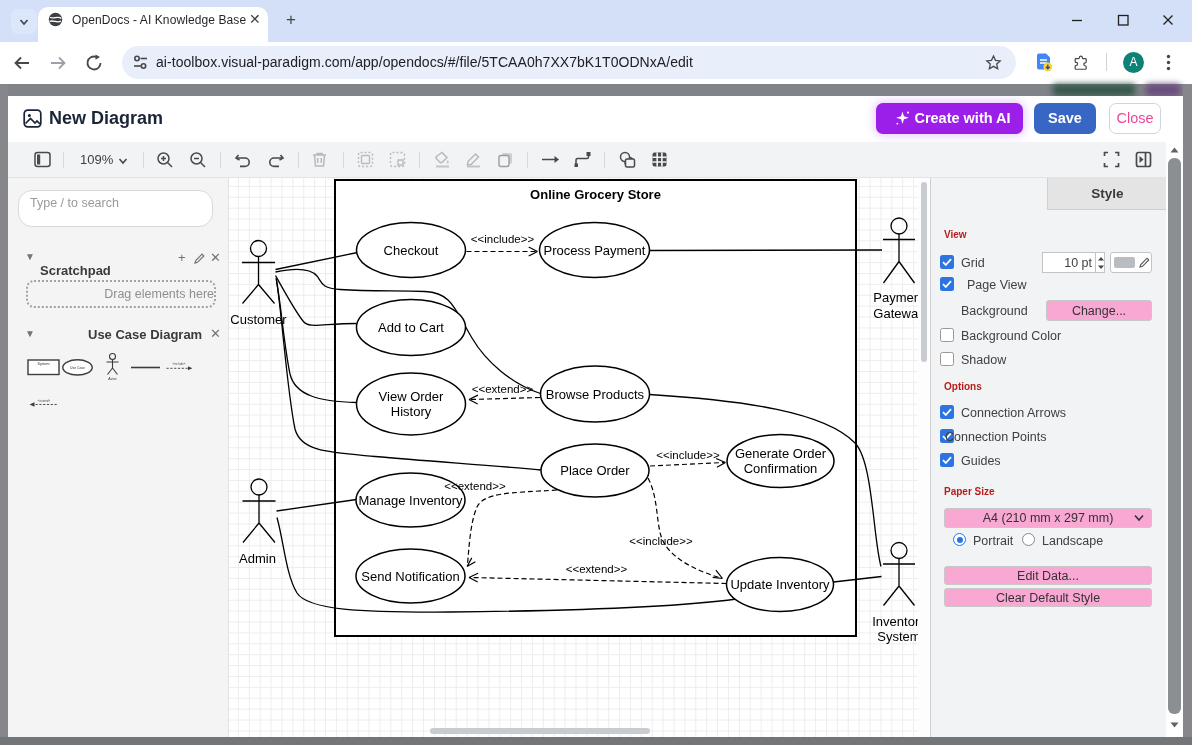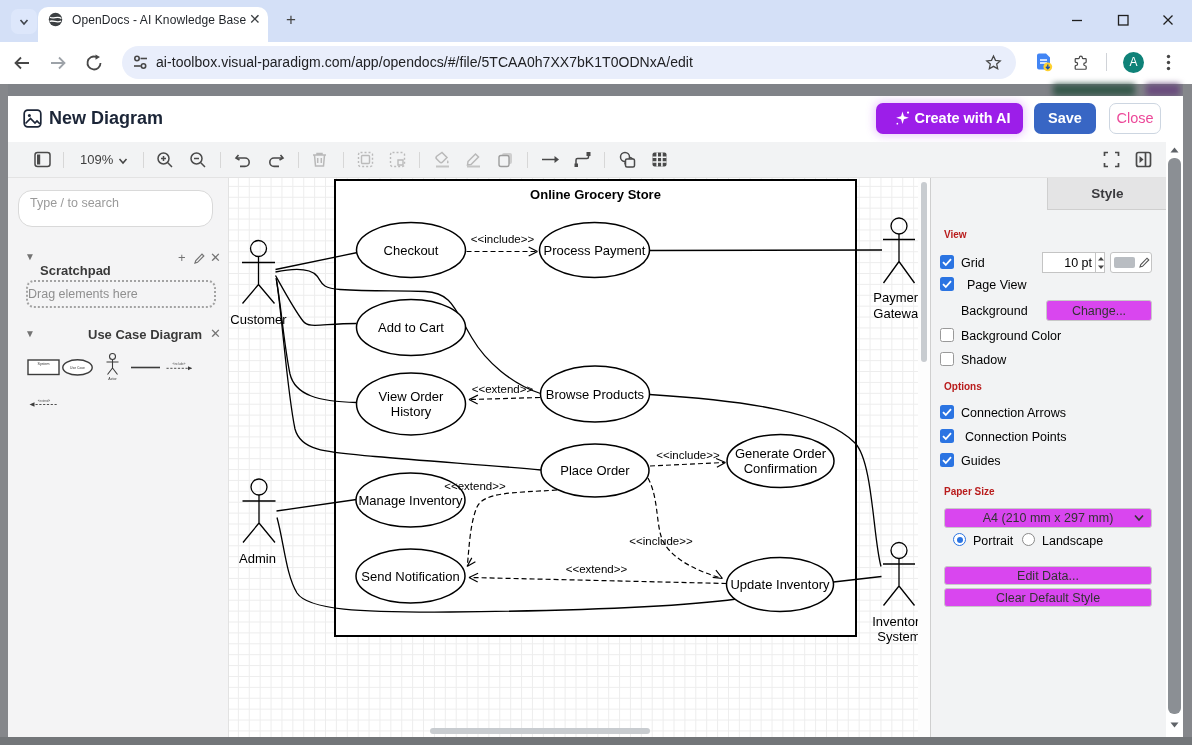--- a/index.html
+++ b/index.html
@@ -39,39 +39,39 @@
   #toolbar { left:0; top:46px; width:1158px; height:36px; background:#f2f3f4; border-bottom:1px solid #e3e3e3; }
   .tsep { position:absolute; top:10px; width:1px; height:16px; background:#d7d7d7; }
   .ticon { position:absolute; top:9px; }
   #zoomlabel { left:72px; top:10px; font-size:13px; color:#3f3f3f; position:absolute; }
 
   
   #sidebar { left:0; top:82px; width:221px; height:559px; background:#f4f4f5; border-right:1px solid #e2e2e2; }
   #search { left:10px; top:12px; width:195px; height:37px; background:#fff; border:1px solid #d9d9d9; border-radius:14px; font-size:12.5px; color:#9a9a9a; line-height:25px; padding-left:11px; }
   .sechead { font-size:13px; font-weight:bold; color:#3a3a3a; }
   .secicon { color:#737373; font-size:13px; }
-  #dragbox { left:18px; top:102px; width:190px; height:28px; border:2px dotted #a3a3a3; border-radius:8px; text-align:left; font-size:12.5px; color:#8f8f8f; line-height:25px; }
+  #dragbox { left:18px; top:102px; width:190px; height:28px; border:2px dotted #a3a3a3; border-radius:8px; text-align:right; font-size:12.5px; color:#8f8f8f; line-height:25px; }
 
   
   #canvas { left:221px; top:82px; width:689px; height:559px; background:#fff;
     background-image:linear-gradient(to right,#ededed 1px,transparent 1px),linear-gradient(to bottom,#ededed 1px,transparent 1px);
     background-size:10.9px 10.9px; background-position:-2px -3px; }
   #vscroll2 { left:910px; top:82px; width:12px; height:559px; background:#fdfdfd; }
   #vthumb2 { left:912.5px; top:86px; width:6px; height:180px; background:#c8ccd0; border-radius:3px; }
   #hthumb2 { left:422px; top:632px; width:220px; height:6px; background:#c8ccd0; border-radius:3px; }
 
   
   #rpanel { left:922px; top:82px; width:236px; height:559px; background:#f2f3f4; border-left:1px solid #cfcfcf; }
   .tab { top:0; height:32px; font-size:13.5px; text-align:center; line-height:32px; color:#2c2c2c; }
   .rphead { font-size:10px; font-weight:bold; color:#b91c1c; }
-  .rplabel { font-size:12.5px; color:#000000; }
+  .rplabel { font-size:12.5px; color:#404040; }
   .cb { width:14px; height:14px; border-radius:2.5px; }
   .cb.on { background:#2b74e2; }
   .cb.off { background:#fff; border:1px solid #999; }
-  .rbtn { background:#d946ef; border:1px solid #c8c8c8; border-radius:3px; font-size:12.5px; color:#333; text-align:center; }
+  .rbtn { background:#f9a8d4; border:1px solid #c8c8c8; border-radius:3px; font-size:12.5px; color:#333; text-align:center; }
 
   
   #mscroll { left:1158px; top:46px; width:17px; height:595px; background:#fff; }
   #mthumb { left:1160px; top:62px; width:13px; height:556px; background:#8b8f94; border-radius:6px; }
 </style>
 </head>
 <body>
 
 <div id="tabstrip" class="abs"></div>
 <div id="tabchev" class="abs"><svg width="12" height="12" viewBox="0 0 12 12" style="margin-top:7px">
@@ -391,21 +391,21 @@
     <div class="abs cb off" style="left:9px;top:174px;"></div>
     <div class="abs rplabel" style="left:30px;top:175px;">Shadow</div>
     <div class="abs rphead" style="left:13px;top:203px;">Options</div>
     <div class="abs cb on" style="left:9px;top:227px;"><svg width="14" height="14" viewBox="0 0 14 14">
           <path d="M3 7.2 L5.8 10 L11 4.2" stroke="#fff" stroke-width="1.8" fill="none"></path>
         </svg></div>
     <div class="abs rplabel" style="left:30px;top:228px;">Connection Arrows</div>
     <div class="abs cb on" style="left:9px;top:251px;"><svg width="14" height="14" viewBox="0 0 14 14">
           <path d="M3 7.2 L5.8 10 L11 4.2" stroke="#fff" stroke-width="1.8" fill="none"></path>
         </svg></div>
-    <div class="abs rplabel" style="left:34px;top:252px;text-align:center;">Connection Points</div>
+    <div class="abs rplabel" style="left:14px;top:252px;text-align:center;">Connection Points</div>
     <div class="abs cb on" style="left:9px;top:275px;"><svg width="14" height="14" viewBox="0 0 14 14">
           <path d="M3 7.2 L5.8 10 L11 4.2" stroke="#fff" stroke-width="1.8" fill="none"></path>
         </svg></div>
     <div class="abs rplabel" style="left:30px;top:276px;">Guides</div>
     <div class="abs rphead" style="left:13px;top:308px;">Paper Size</div>
     <div class="abs rbtn" style="left:13px;top:330px;width:208px;height:20px;line-height:19px;">A4 (210 mm x 297 mm)</div>
     <svg class="abs" style="left:203px;top:336px" width="10" height="8" viewBox="0 0 10 8">
         <path d="M1 1.5 L5 6 L9 1.5" stroke="#333" stroke-width="1.6" fill="none"></path>
       </svg>
     <div class="abs" style="left:22px;top:355px;width:13px;height:13px;border-radius:50%;border:1.5px solid #2b74e2;background:#fff;"></div>

